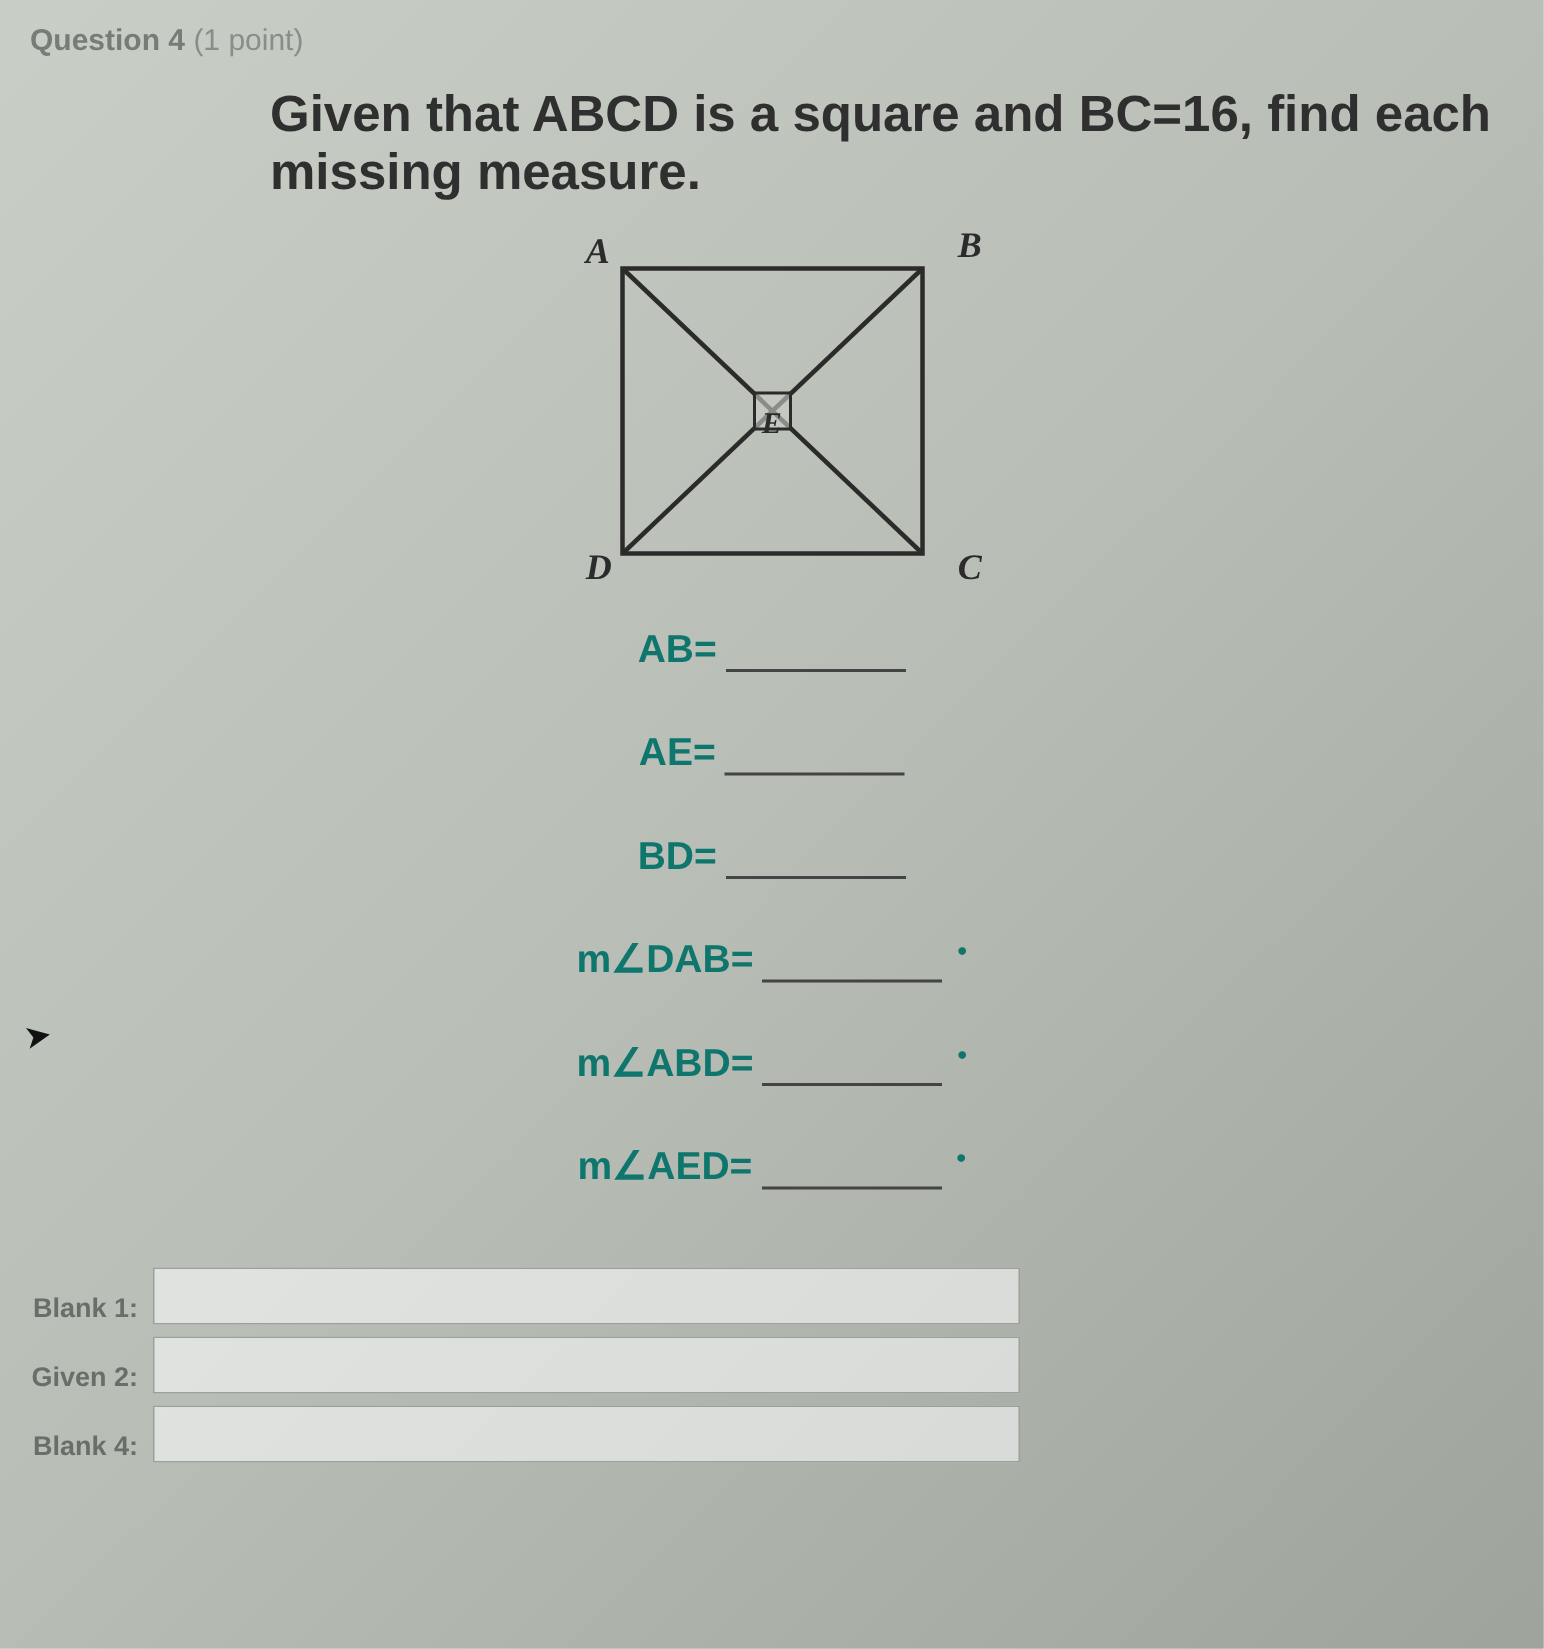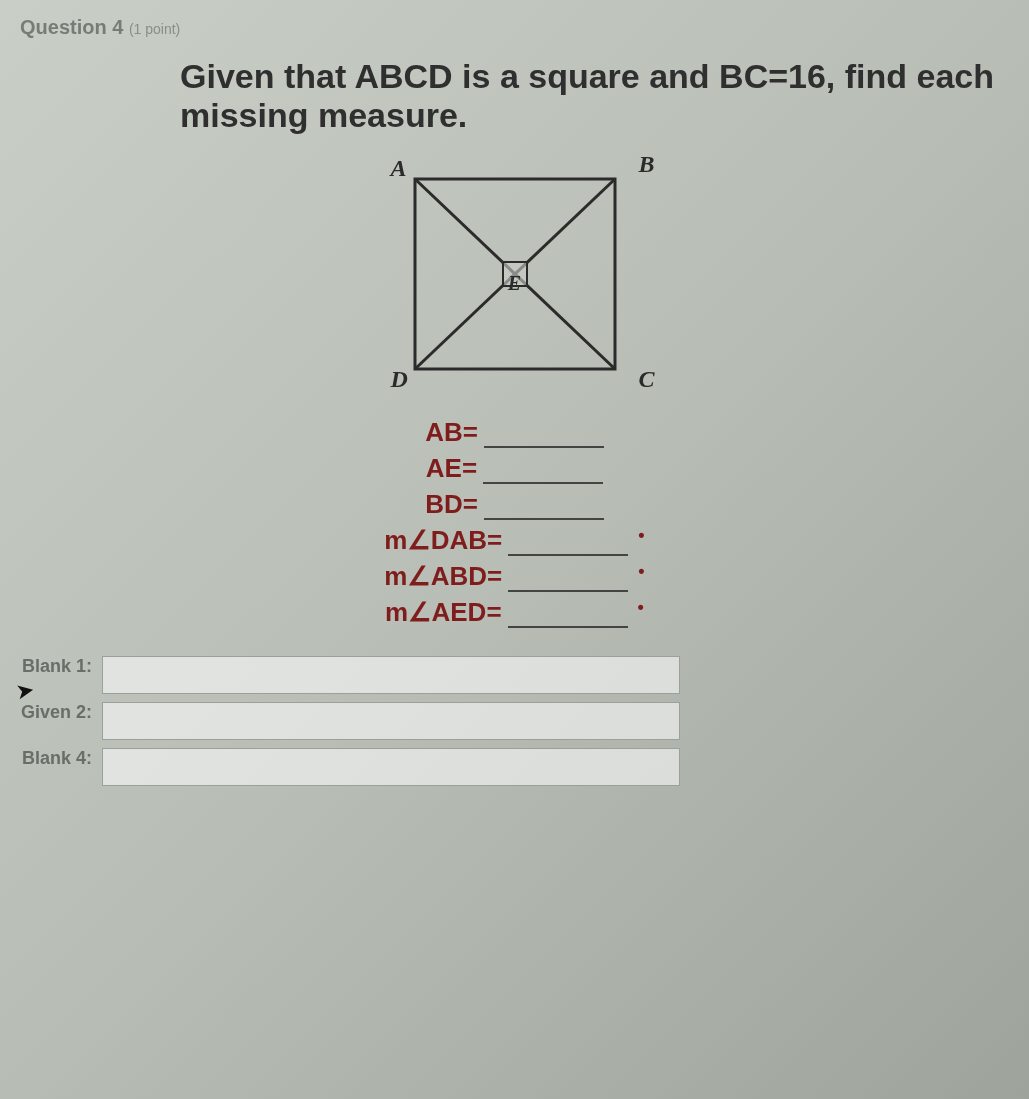--- a/index.html
+++ b/index.html
@@ -17,21 +17,21 @@
     padding: 10px 20px 20px 20px;
   }
   .q-header {
     font-size: 20px;
     color: #787c77;
     font-weight: 600;
     margin-top: 6px;
     margin-left: 0;
   }
   .q-header .pts {
-    font-size: 14px;
+    font-size: 20px;
     color: #8a8e89;
     font-weight: 400;
   }
   .prompt {
     font-size: 34px;
     font-weight: 700;
     color: #2f2f2f;
     margin: 18px 0 24px 160px;
   }
   .figure-wrap {
@@ -60,25 +60,25 @@
   .lblE {
     left: 50%; top: 50%;
     transform: translate(-50%, -10%);
     font-size: 20px;
   }
   .measures {
     width: 100%;
     display: flex;
     flex-direction: column;
     align-items: center;
-    gap: 5px;
+    gap: 38px;
     font-size: 26px;
     font-weight: 600;
-    color: #7f1d1d;
-    margin-bottom: 28px;
+    color: #0f766e;
+    margin-bottom: 52px;
   }
   .m-row {
     display: flex;
     align-items: flex-end;
     gap: 2px;
   }
   .m-label { white-space: pre; }
   .m-blank {
     display: inline-block;
     width: 120px;
@@ -93,21 +93,21 @@
   }
   .answer-area {
     width: 660px;
     margin-left: 0;
     display: flex;
     flex-direction: column;
     gap: 8px;
   }
   .answer-row {
     display: flex;
-    align-items: flex-start;
+    align-items: flex-end;
     gap: 10px;
   }
   .answer-row .lbl {
     width: 72px;
     text-align: right;
     font-size: 18px;
     color: #6a6e69;
     font-weight: 600;
   }
   .answer-row input {

